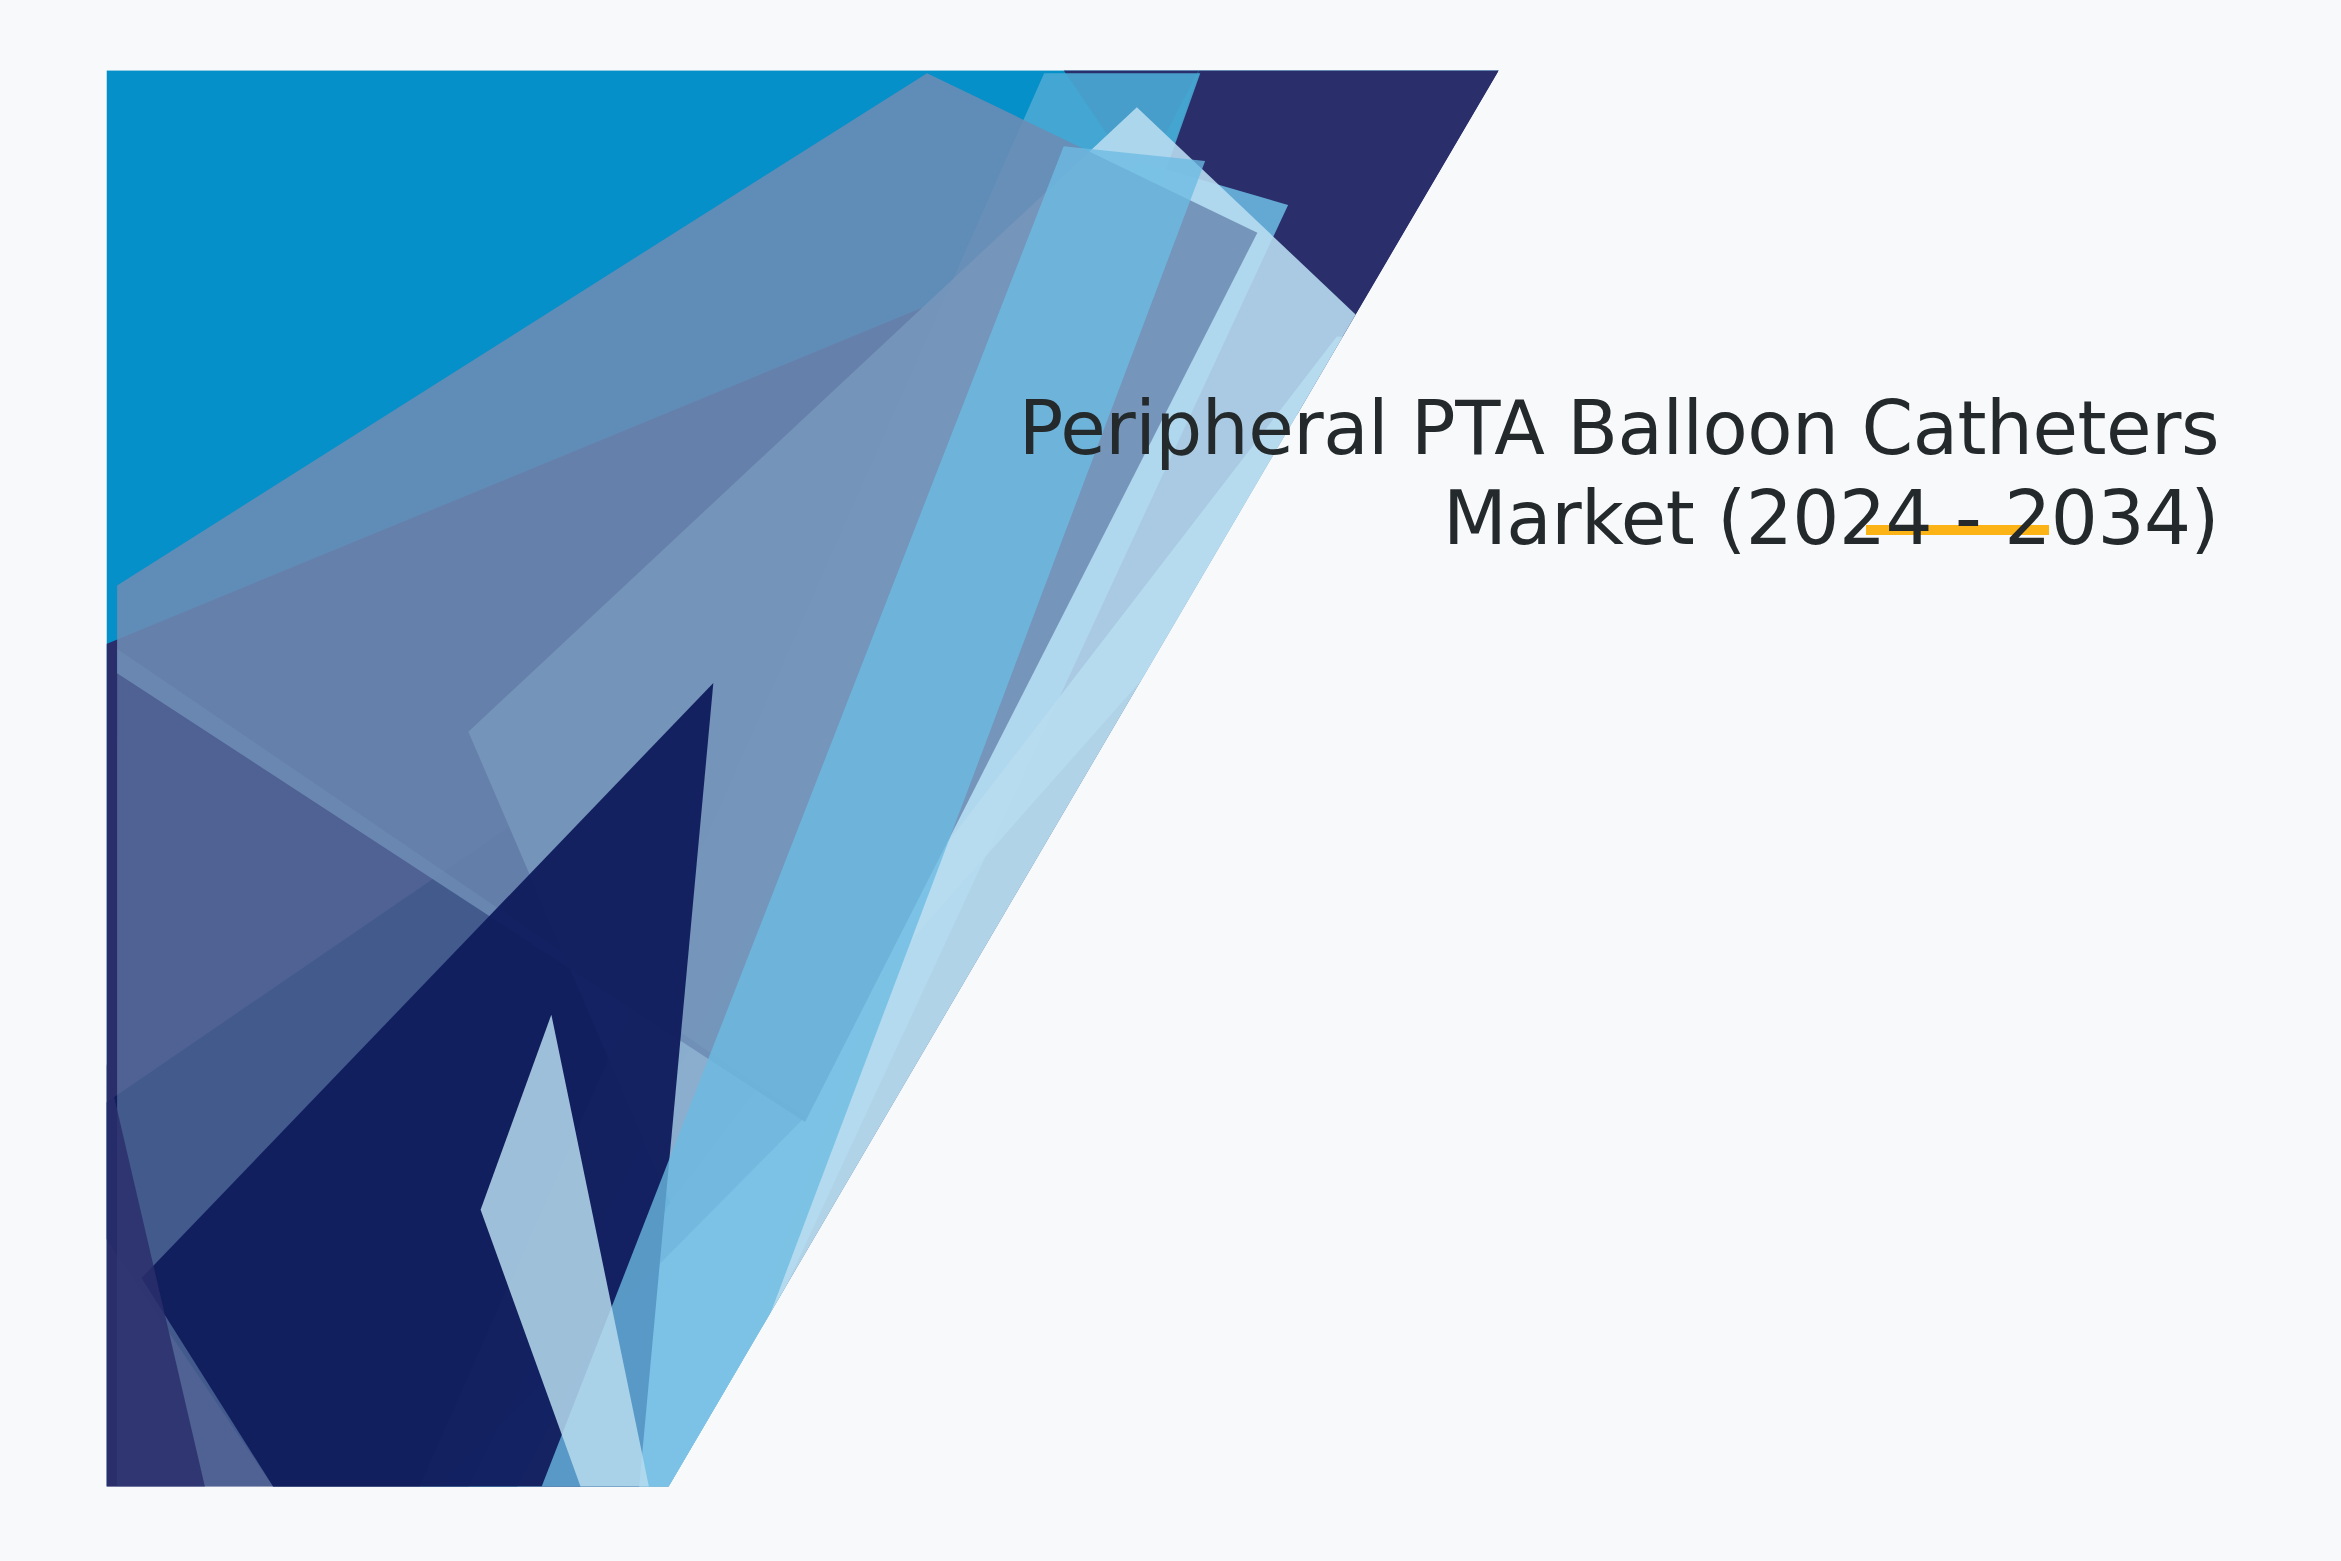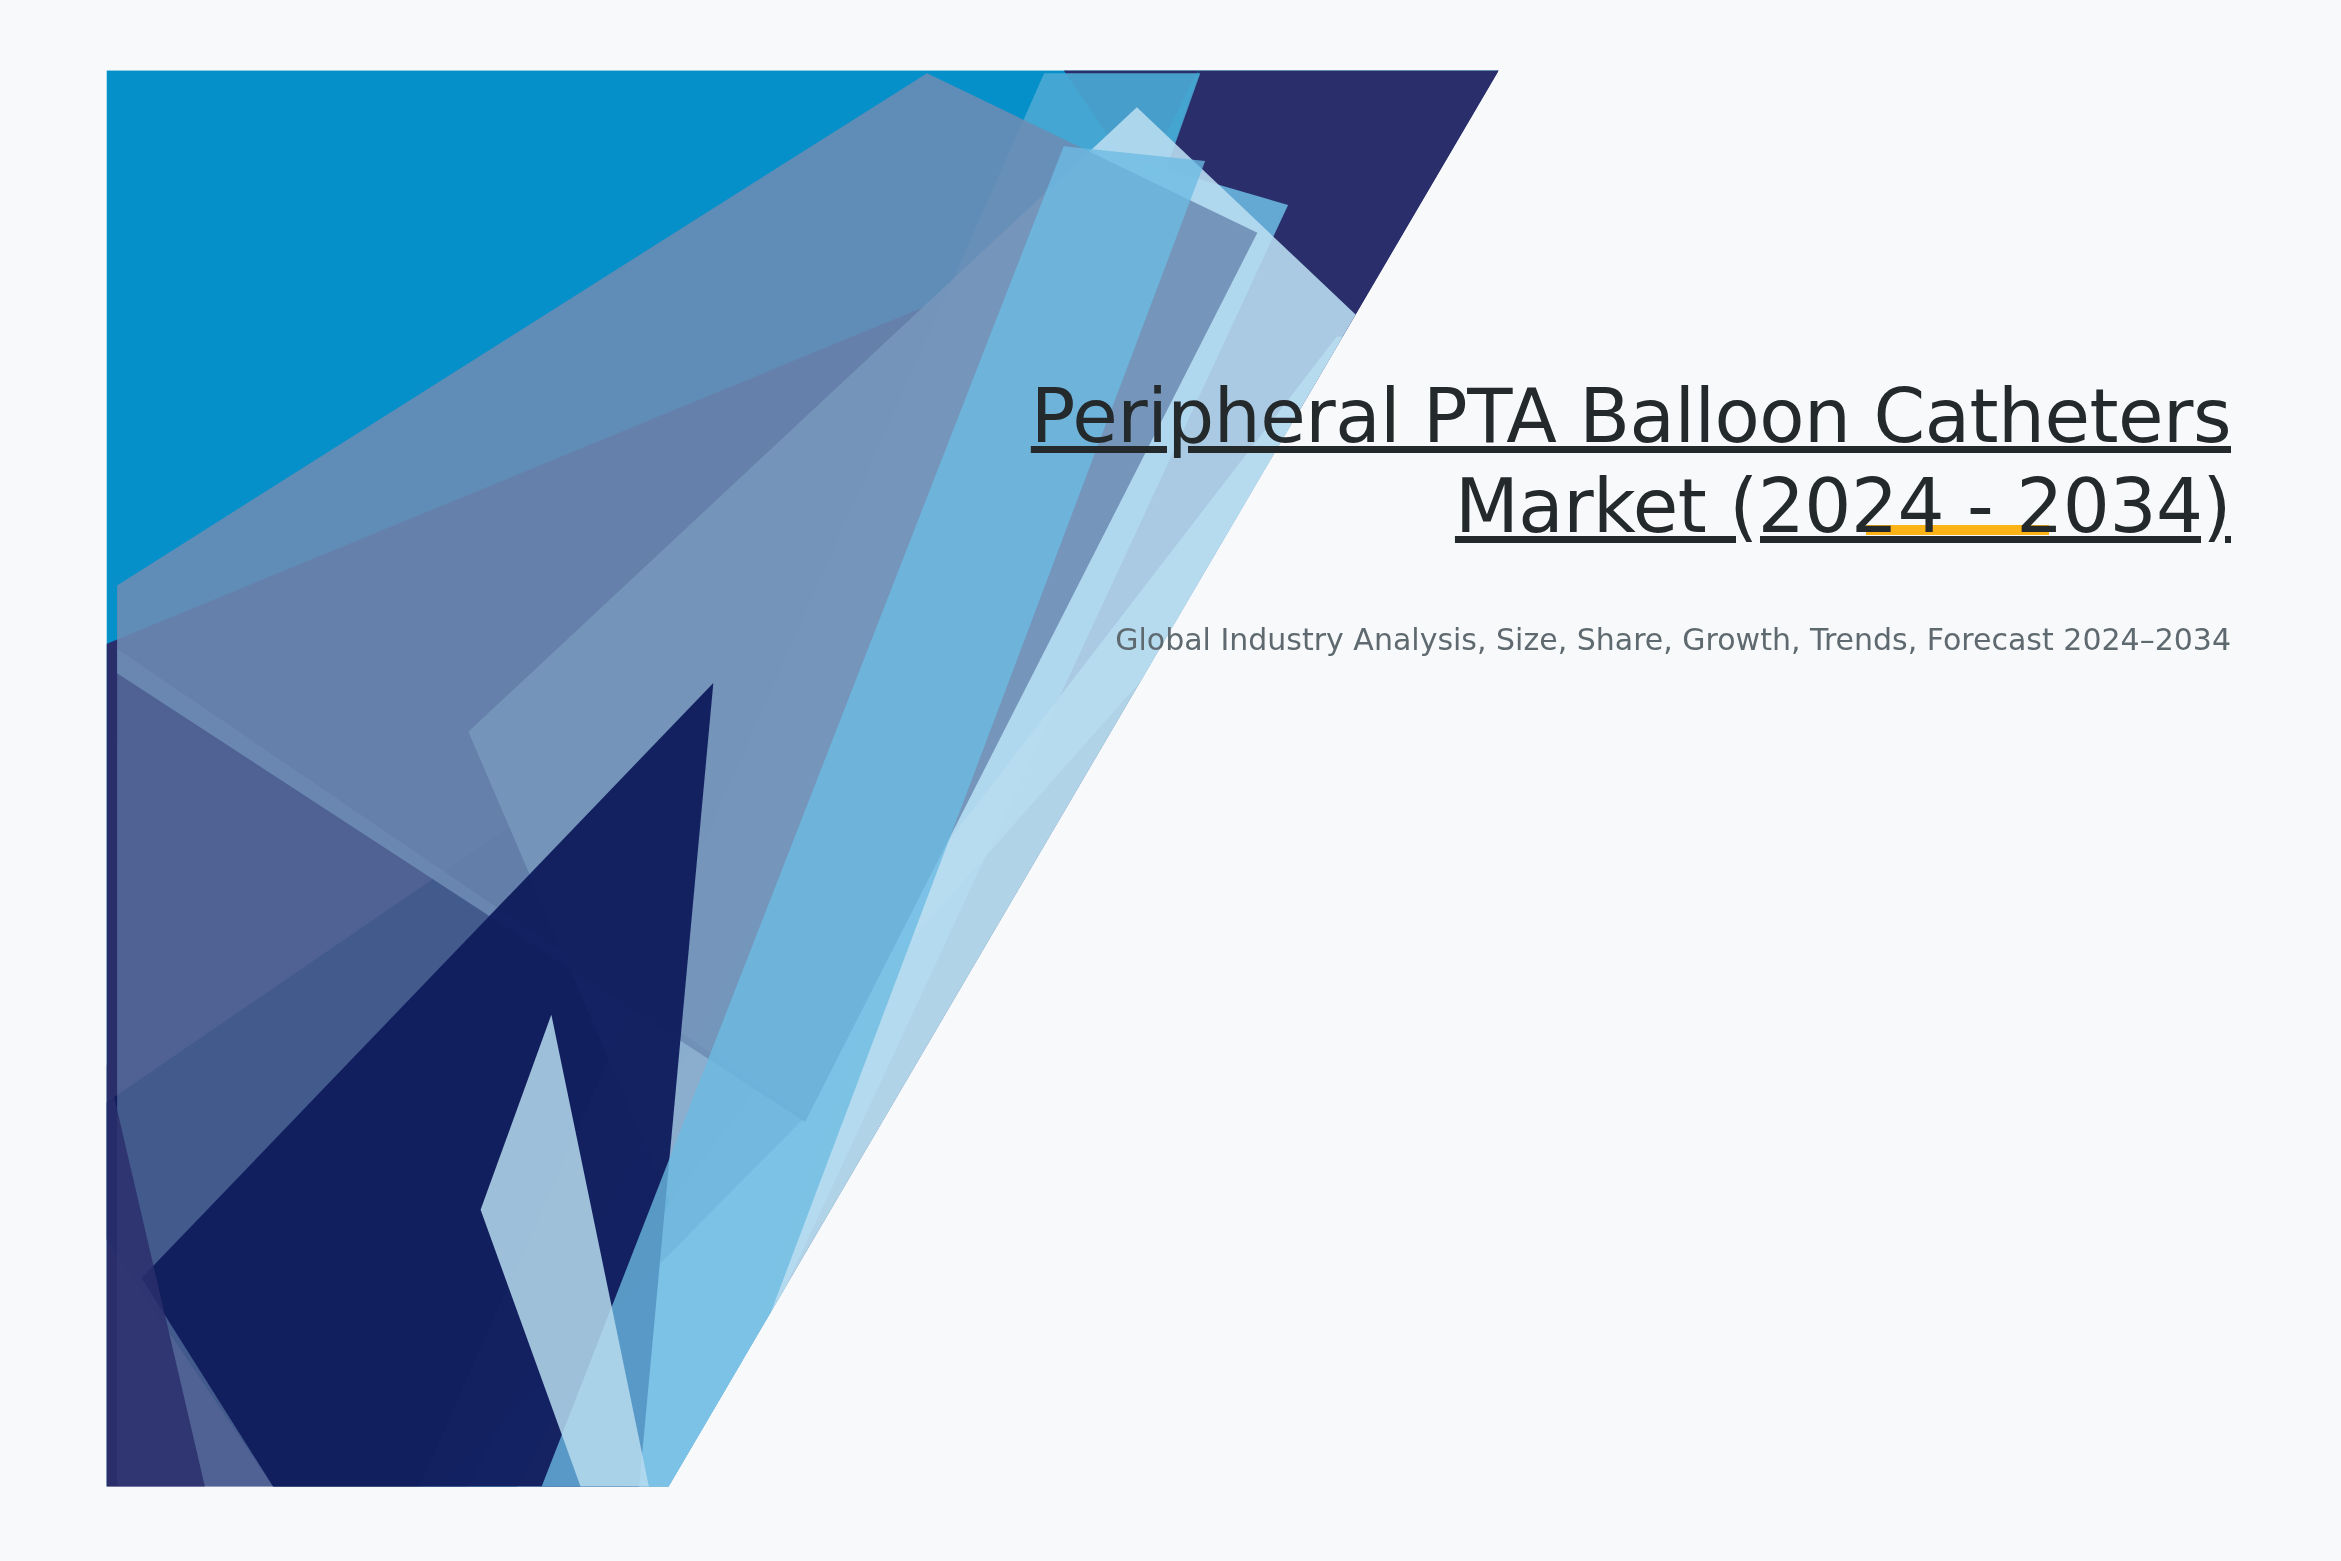--- a/index.html
+++ b/index.html
@@ -29,30 +29,29 @@
   
   #text-block {
     position: absolute;
     right: 111px;
     top: 371px;
     width: 1269px;
     text-align: right;
   }
 
   #title {
-    margin: 0;
+    margin: 12px;
     font-family: "DejaVu Sans", sans-serif;
     font-weight: 400;
     font-size: 74px;
     line-height: 1.22;
     letter-spacing: -0.5px;
     color: #24292c;
     position: relative;
     z-index: 3;
-    text-decoration: underline;
   }
 
   #accent-underline {
     position: absolute;
     left: 1866px;
     top: 525px;
     width: 183px;
     height: 9.8px;
     background: #fbb316;
     z-index: 2;
@@ -117,17 +116,16 @@
 
       <polygon points="218,2180 420,3048 218,3048" fill="#2a2f6b" opacity="0.85"></polygon>
 
     </g>
   </svg>
 
   <div id="accent-underline"></div>
 
   <div id="text-block">
     <h1 id="title">Peripheral PTA Balloon Catheters Market (2024 - 2034)</h1>
-    <p id="subtitle">Global Industry Analysis, Size, Share, Growth, Trends, Forecast 2024–2034</p>
   </div>
 
 </div>
 
 
 </body></html>

